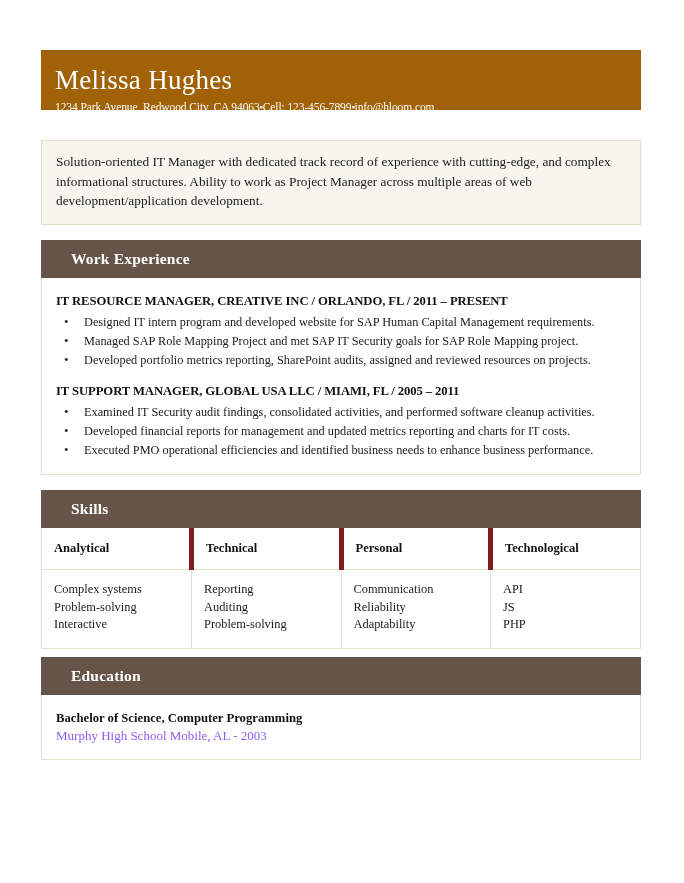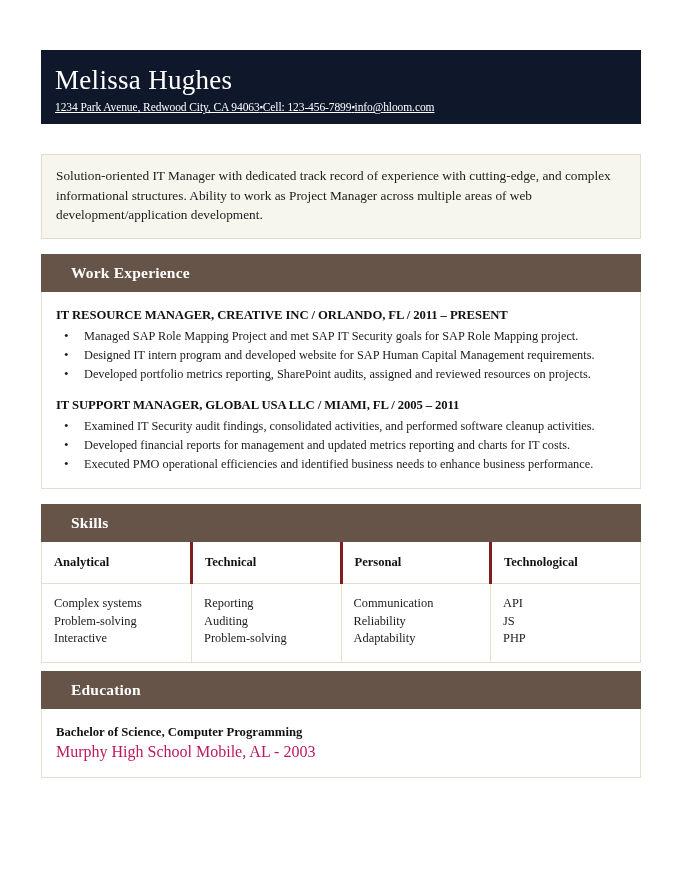--- a/index.html
+++ b/index.html
@@ -20,23 +20,23 @@
 
   .page {
     position: absolute;
     left: 41px;
     top: 50px;
     width: 600px;
   }
 
   
   .header-bar {
-    background: #0f172a;
+    background: #a16207;
     padding: 16px 14px 13px 14px;
-    height: 74px;
+    height: 60px;
   }
   .name {
     font-family: "Liberation Serif", "DejaVu Serif", serif;
     font-size: 27px;
     font-weight: 400;
     color: #ffffff;
     line-height: 1.05;
     letter-spacing: 0.3px;
     margin: 0 0 7px 0;
   }
@@ -134,21 +134,21 @@
     width: 100%;
     border-collapse: collapse;
     table-layout: fixed;
   }
   table.skills th {
     text-align: left;
     font-size: 12.6px;
     font-weight: 700;
     color: #111111;
     padding: 13px 0 13px 12px;
-    border-right: 3px solid #7f1d1d;
+    border-right: 5px solid #7f1d1d;
     border-bottom: 1px solid #e4dfcf;
     vertical-align: middle;
   }
   table.skills th:last-child { border-right: none; }
   table.skills td {
     vertical-align: top;
     padding: 11px 0 14px 12px;
     border-right: 1px solid #e4dfcf;
   }
   table.skills td:last-child { border-right: none; }
@@ -159,22 +159,22 @@
   }
 
   
   .edu-degree {
     font-size: 12.7px;
     font-weight: 700;
     color: #111111;
     margin: 0 0 1px 0;
   }
   .edu-school {
-    font-size: 16px;
-    color: #be185d;
+    font-size: 13px;
+    color: #8b5cf6;
     margin: 0;
     line-height: 1.4;
   }
 </style>
 </head>
 <body>
 
 <div class="page">
 
   <div class="header-bar">
@@ -189,22 +189,22 @@
   <div class="spacer-lg"></div>
 
   <div class="section-bar">
     <span class="section-bar-title">Work Experience</span>
   </div>
   <div class="content-box">
 
     <div class="job">
       <div class="job-title">IT RESOURCE MANAGER, CREATIVE INC / ORLANDO, FL / 2011 – PRESENT</div>
       <ul class="bullets">
+        <li>Designed IT intern program and developed website for SAP Human Capital Management requirements.</li>
         <li>Managed SAP Role Mapping Project and met SAP IT Security goals for SAP Role Mapping project.</li>
-        <li>Designed IT intern program and developed website for SAP Human Capital Management requirements.</li>
         <li>Developed portfolio metrics reporting, SharePoint audits, assigned and reviewed resources on projects.</li>
       </ul>
     </div>
 
     <div class="job">
       <div class="job-title">IT SUPPORT MANAGER, GLOBAL USA LLC / MIAMI, FL / 2005 – 2011</div>
       <ul class="bullets">
         <li>Examined IT Security audit findings, consolidated activities, and performed software cleanup activities.</li>
         <li>Developed financial reports for management and updated metrics reporting and charts for IT costs.</li>
         <li>Executed PMO operational efficiencies and identified business needs to enhance business performance.</li>

